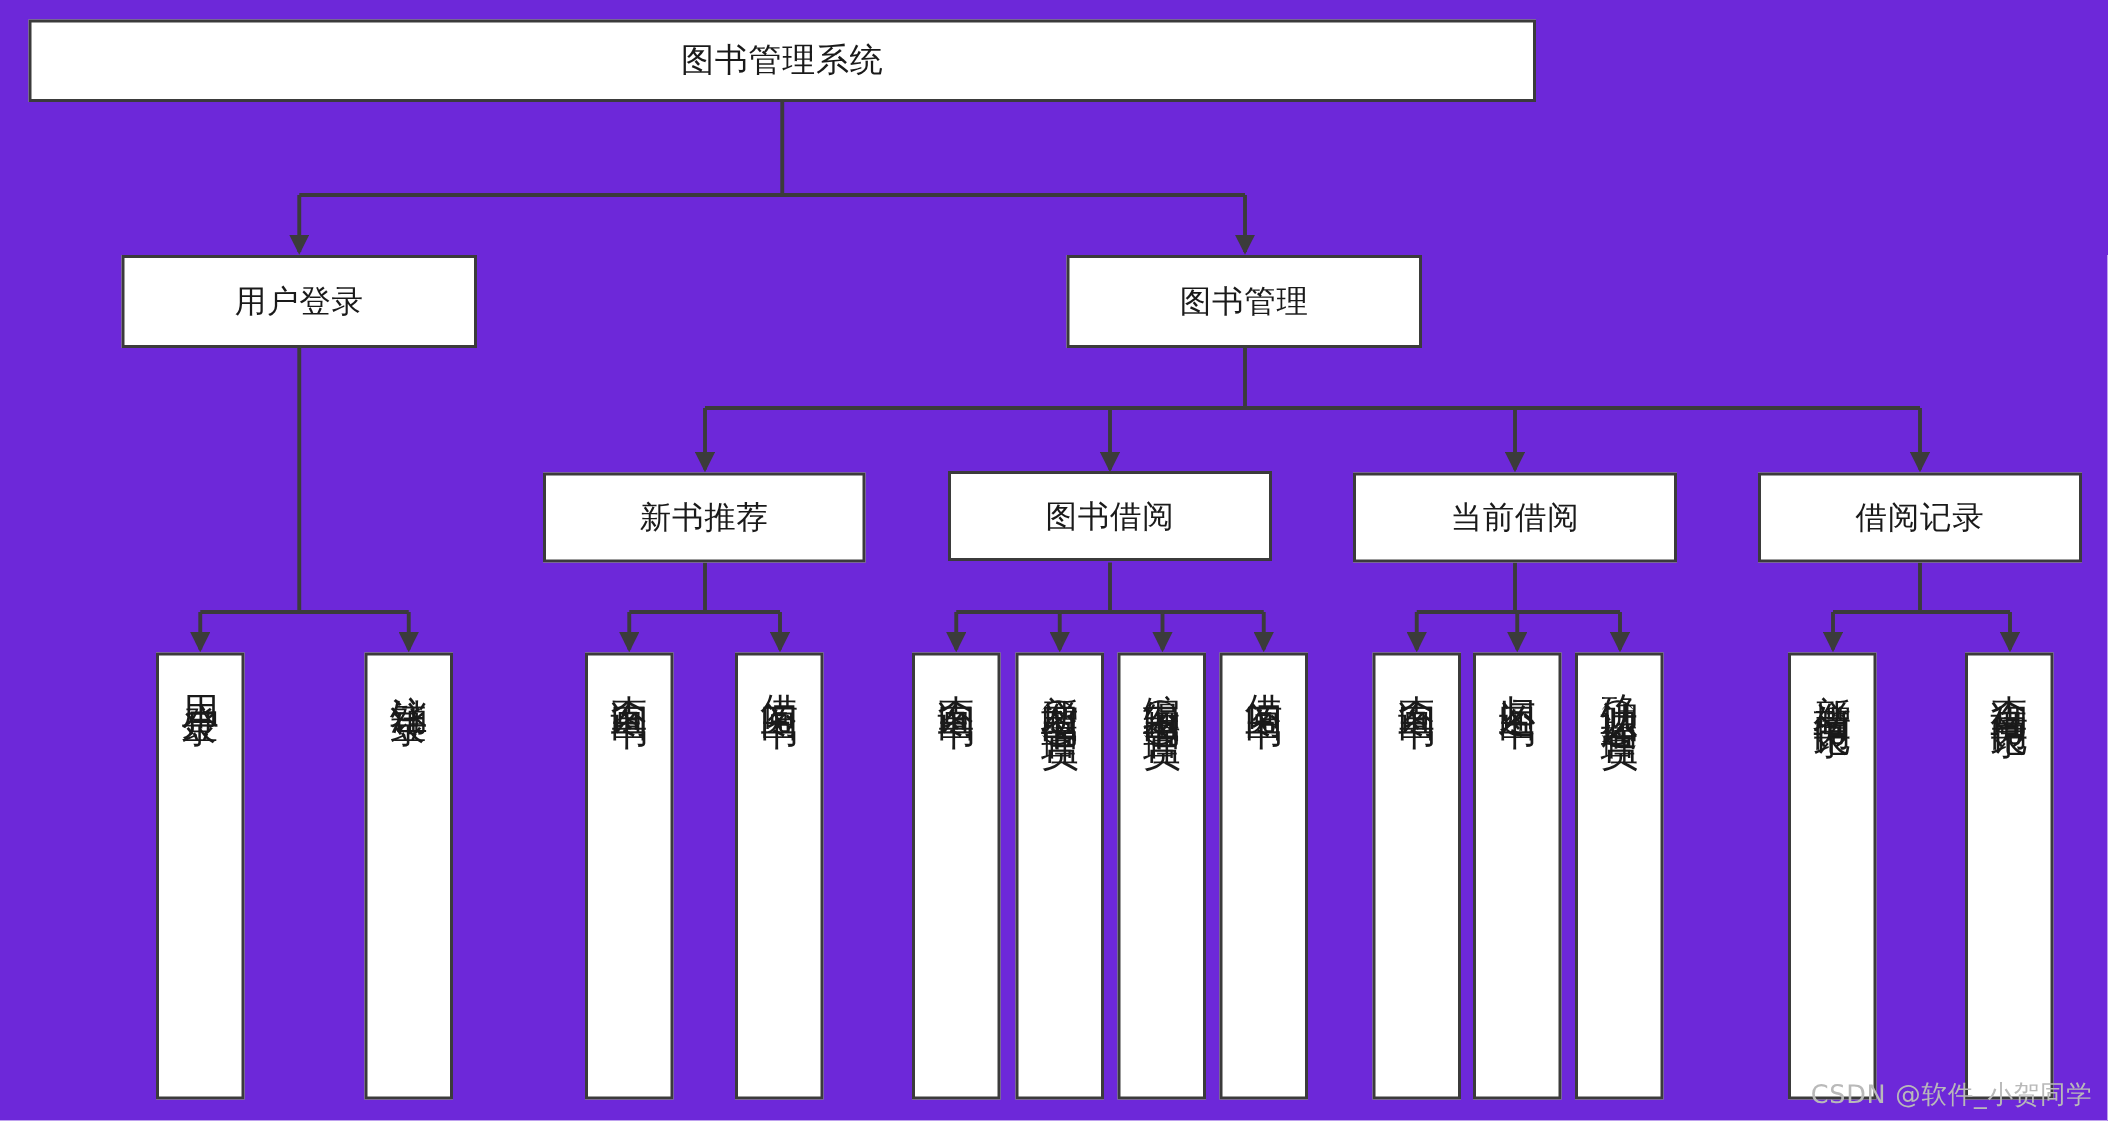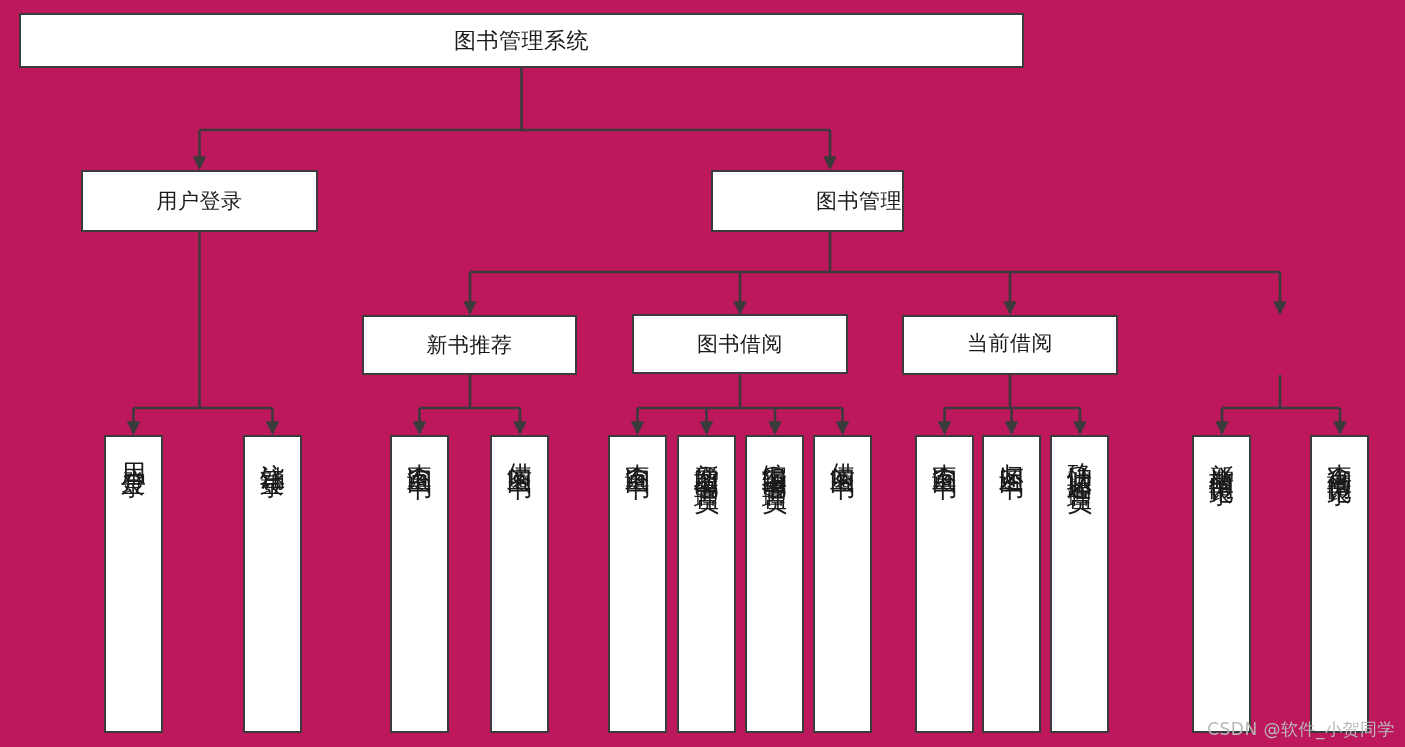--- a/index.html
+++ b/index.html
@@ -5,21 +5,21 @@
 <style>
   html,body{margin:0;padding:0;background:#ffffff;}
   body{
     font-family:"DejaVu Sans","Liberation Sans",sans-serif;
     color:#000;
   }
   #canvas{
     position:relative;
     width:1405px;
     height:747px;
-    background:#be185d;
+    background:#6d28d9;
     overflow:hidden;
   }
   #edges{
     position:absolute;
     left:0; top:0;
     width:1405px; height:747px;
     pointer-events:none;
   }
   .node{
     position:absolute;
@@ -126,32 +126,35 @@
     </g>
   </svg>
 
   <div class="node horiz root" style="left:19px; top:13px; width:1005px; height:55px;">
     <span class="label">图书管理系统</span>
   </div>
 
   <div class="node horiz" style="left:81px; top:170px; width:237px; height:62px;">
     <span class="label">用户登录</span>
   </div>
-  <div class="node horiz" style="left:711px; top:170px; width:193px; height:62px;justify-content:flex-end;">
+  <div class="node horiz" style="left:711px; top:170px; width:237px; height:62px;">
     <span class="label">图书管理</span>
   </div>
 
   <div class="node horiz" style="left:362px; top:315px; width:215px; height:60px;">
     <span class="label">新书推荐</span>
   </div>
   <div class="node horiz" style="left:632px; top:314px; width:216px; height:60px;">
     <span class="label">图书借阅</span>
   </div>
-  <div class="node horiz" style="left:902px; top:315px; width:216px; height:60px;font-family:Liberation Mono, monospace;">
+  <div class="node horiz" style="left:902px; top:315px; width:216px; height:60px;">
     <span class="label">当前借阅</span>
+  </div>
+  <div class="node horiz" style="left:1172px; top:315px; width:216px; height:60px;">
+    <span class="label">借阅记录</span>
   </div>
 
   <div class="node vert" style="left:104px; top:435px; width:59px; height:298px;">
     <span class="label">用户登录</span>
   </div>
   <div class="node vert" style="left:243px; top:435px; width:59px; height:298px;">
     <span class="label">注销登录</span>
   </div>
 
   <div class="node vert" style="left:390px; top:435px; width:59px; height:298px;">

